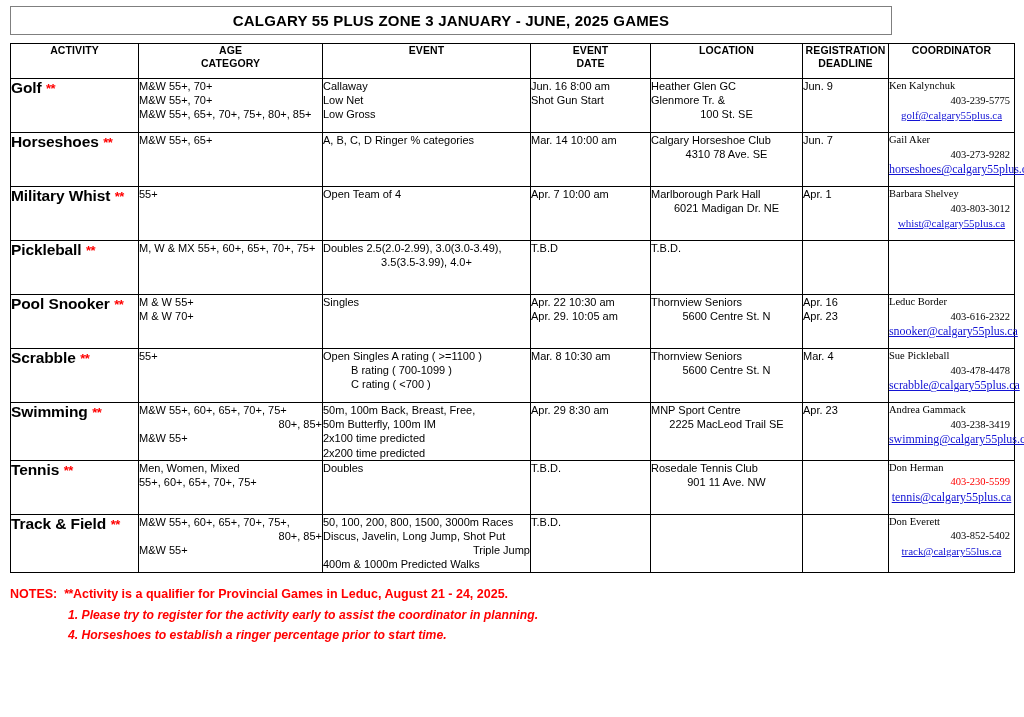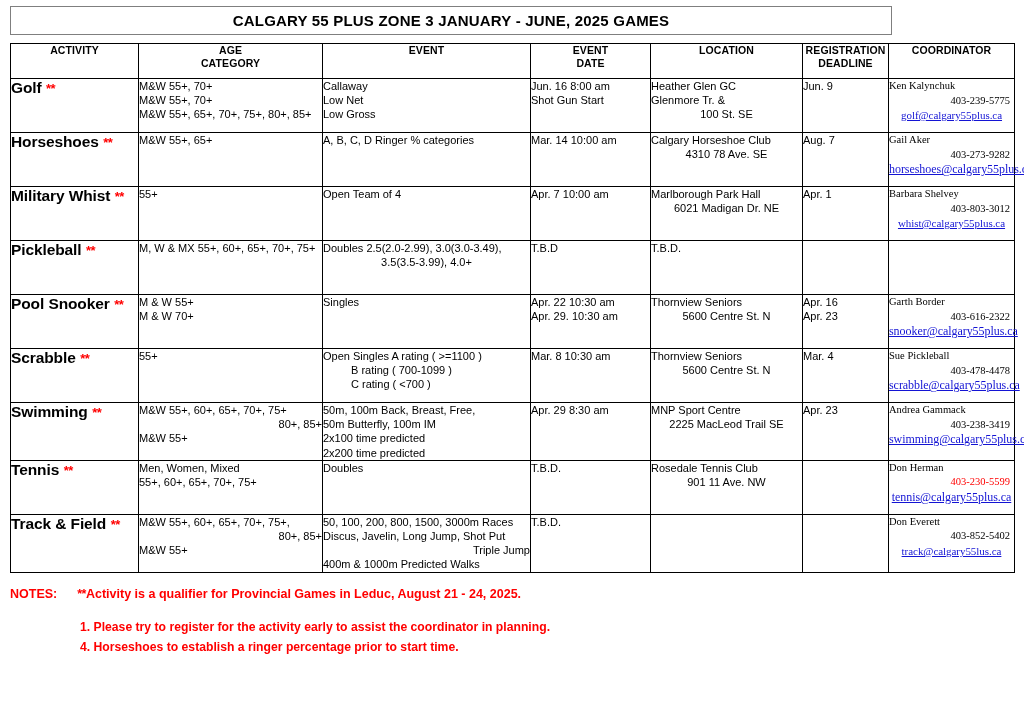--- a/index.html
+++ b/index.html
@@ -118,26 +118,27 @@
   
   .notes {
     margin-top: 14px;
     color: #ff0000;
     font-weight: bold;
   }
   .notes-head {
     font-size: 12.5px;
     white-space: nowrap;
   }
-  .notes-head .label { margin-right: 20px; }
+  .notes-head .label { margin-right: 7px; }
   .notes-head .stars { letter-spacing: -.5px; }
   .notes-list {
     list-style: none;
-    margin: 12px;
+    margin: 0;
     padding: 4px 0 0 58px;
+    font-style: italic;
   }
   .notes-list li {
     font-size: 12.2px;
     line-height: 20.5px;
     white-space: nowrap;
   }
 </style>
 </head>
 <body>
 
@@ -223,21 +224,21 @@
             <span class="ln ">A, B, C, D Ringer % categories</span>
           </td>
           <td class="cell">
             <span class="ln">Mar. 14   10:00 am</span>
           </td>
           <td class="cell">
             <span class="ln ">Calgary Horseshoe Club</span>
             <span class="ln center">4310 78 Ave. SE</span>
           </td>
           <td class="cell">
-            <span class="ln">Aug. 7</span>
+            <span class="ln">Jun. 7</span>
           </td>
           <td class="coord">
             <span class="coord-name">Gail Aker</span>
             <span class="coord-phone">403-273-9282</span>
             <a href="#" class="coord-email">horseshoes@calgary55plus.ca</a>
           </td>
         </tr>
         <tr>
           <td class="activity"><span class="activity-name">Military Whist</span> <span class="qualifier">**</span></td>
           <td class="cell">
@@ -286,32 +287,32 @@
           <td class="activity"><span class="activity-name">Pool Snooker</span> <span class="qualifier">**</span></td>
           <td class="cell">
             <span class="ln ">M &amp; W 55+</span>
             <span class="ln ">M &amp; W 70+</span>
           </td>
           <td class="cell">
             <span class="ln ">Singles</span>
           </td>
           <td class="cell">
             <span class="ln">Apr. 22   10:30 am</span>
-            <span class="ln">Apr. 29.  10:30 am</span>
+            <span class="ln">Apr. 29.  10:05 am</span>
           </td>
           <td class="cell">
             <span class="ln ">Thornview Seniors</span>
             <span class="ln center">5600 Centre St. N</span>
           </td>
           <td class="cell">
             <span class="ln">Apr. 16</span>
             <span class="ln">Apr. 23</span>
           </td>
           <td class="coord">
-            <span class="coord-name">Garth Border</span>
+            <span class="coord-name">Leduc Border</span>
             <span class="coord-phone">403-616-2322</span>
             <a href="#" class="coord-email">snooker@calgary55plus.ca</a>
           </td>
         </tr>
         <tr>
           <td class="activity"><span class="activity-name">Scrabble</span> <span class="qualifier">**</span></td>
           <td class="cell">
             <span class="ln ">55+</span>
           </td>
           <td class="cell">

